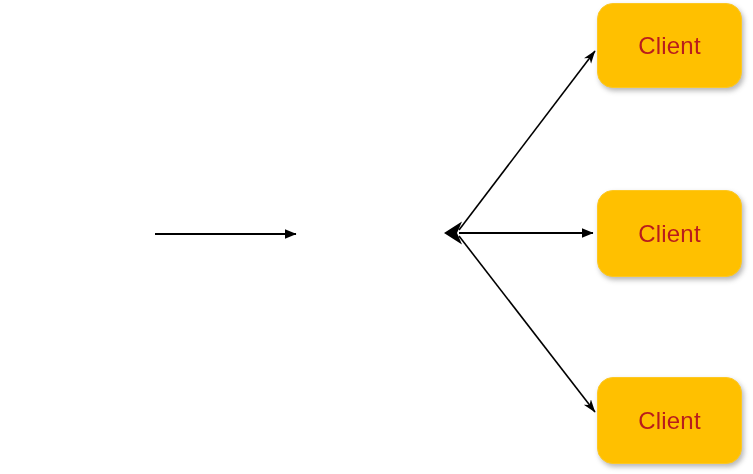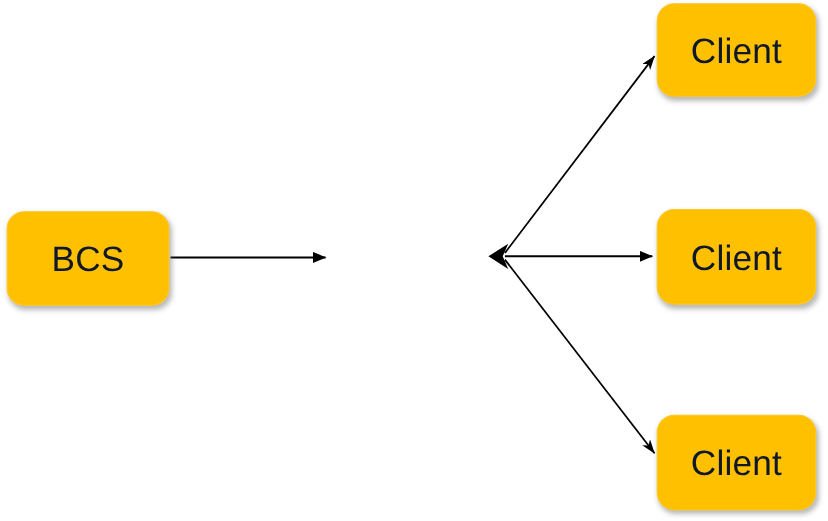--- a/index.html
+++ b/index.html
@@ -28,22 +28,22 @@
     background: #FFC000;
     border: 1px solid #fdc823;
     border-radius: 16px;
     box-sizing: border-box;
     display: flex;
     align-items: center;
     justify-content: center;
     box-shadow: 2px 3px 5px rgba(100, 100, 100, 0.45);
   }
   .node-label {
-    color: #0f172a;
-    font-size: 32px;
+    color: #b91c1c;
+    font-size: 24px;
     line-height: 1;
     white-space: nowrap;
     letter-spacing: 0.2px;
   }
   .node-bcs         { left: 6px;   top: 192px; width: 148px; height: 86px; }
   .node-bcs-service { left: 298px; top: 190px; width: 146px; height: 88px; }
   .node-client-1    { left: 597px; top: 3px;   width: 145px; height: 85px; }
   .node-client-2    { left: 597px; top: 190px; width: 145px; height: 87px; }
   .node-client-3    { left: 597px; top: 377px; width: 145px; height: 87px; }
 </style>
@@ -66,23 +66,20 @@
 
     <line x1="459" y1="230" x2="595" y2="51" stroke-width="1.6" marker-end="url(#head-stealth)" stroke="#000000"></line>
 
     <line x1="459" y1="233" x2="593" y2="233" stroke-width="1.8" marker-end="url(#head-triangle)" stroke="#000000"></line>
 
     <line x1="459" y1="236" x2="595" y2="412" stroke-width="1.6" marker-end="url(#head-stealth)" stroke="#000000"></line>
 
     <path d="M444,233 L462,221.5 L457,233 L462,244.5 Z" fill="#000000"></path>
   </svg>
 
-  <div class="node node-bcs" style="background-color: rgb(255, 192, 0);">
-    <span class="node-label">BCS</span>
-  </div>
 
 
   <div class="node node-client-1" style="background-color: rgb(255, 192, 0);">
     <span class="node-label">Client</span>
   </div>
 
   <div class="node node-client-2" style="background-color: rgb(255, 192, 0);">
     <span class="node-label">Client</span>
   </div>
 

